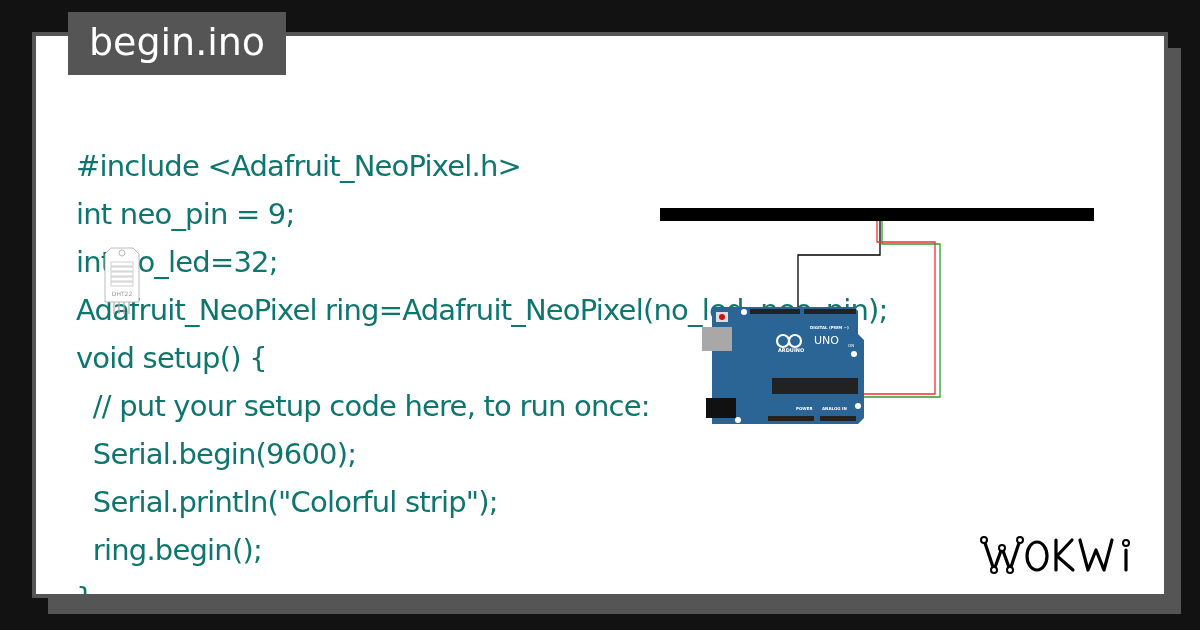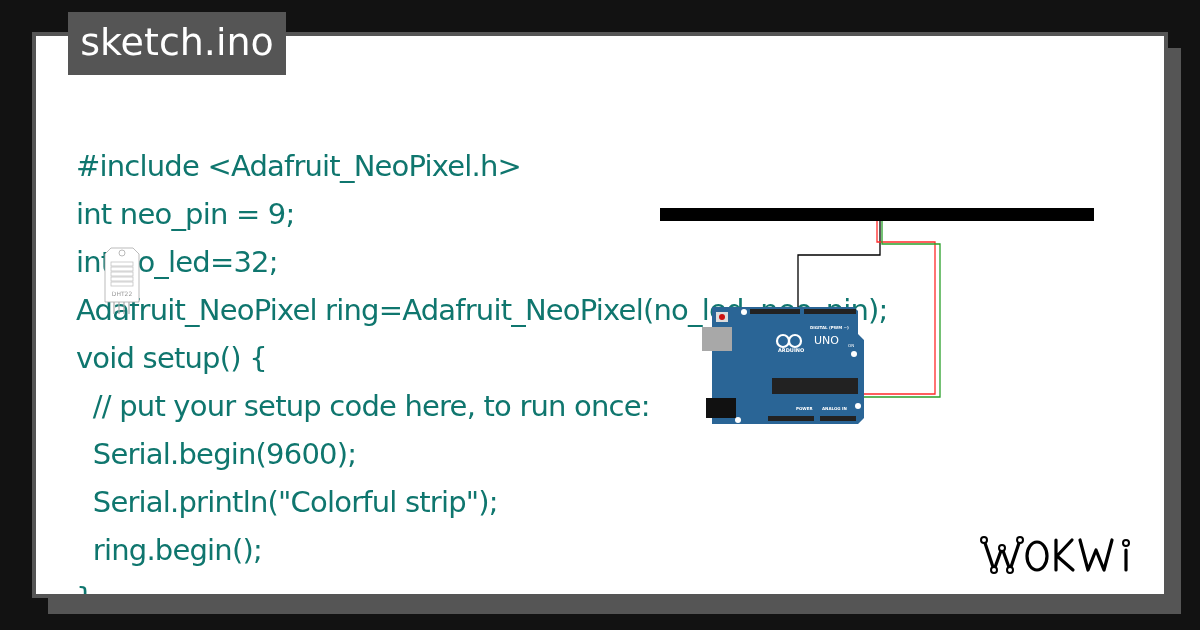--- a/index.html
+++ b/index.html
@@ -86,13 +86,13 @@
         <circle cx="14" cy="44" r="3"></circle>
         <circle cx="22" cy="22" r="3"></circle>
       <circle cx="30" cy="44" r="3"></circle>
         <circle cx="40" cy="14" r="3"></circle>
         <circle cx="146" cy="17" r="3"></circle>
     </g>
     <text x="0" y="0" font-size="1" fill="none">WOKWI</text>
   </svg>
 </div>
 
-<div class="file-tab"><span>sketch.ino</span></div>
+<div class="file-tab"><span>begin.ino</span></div>
 
 </body></html>

